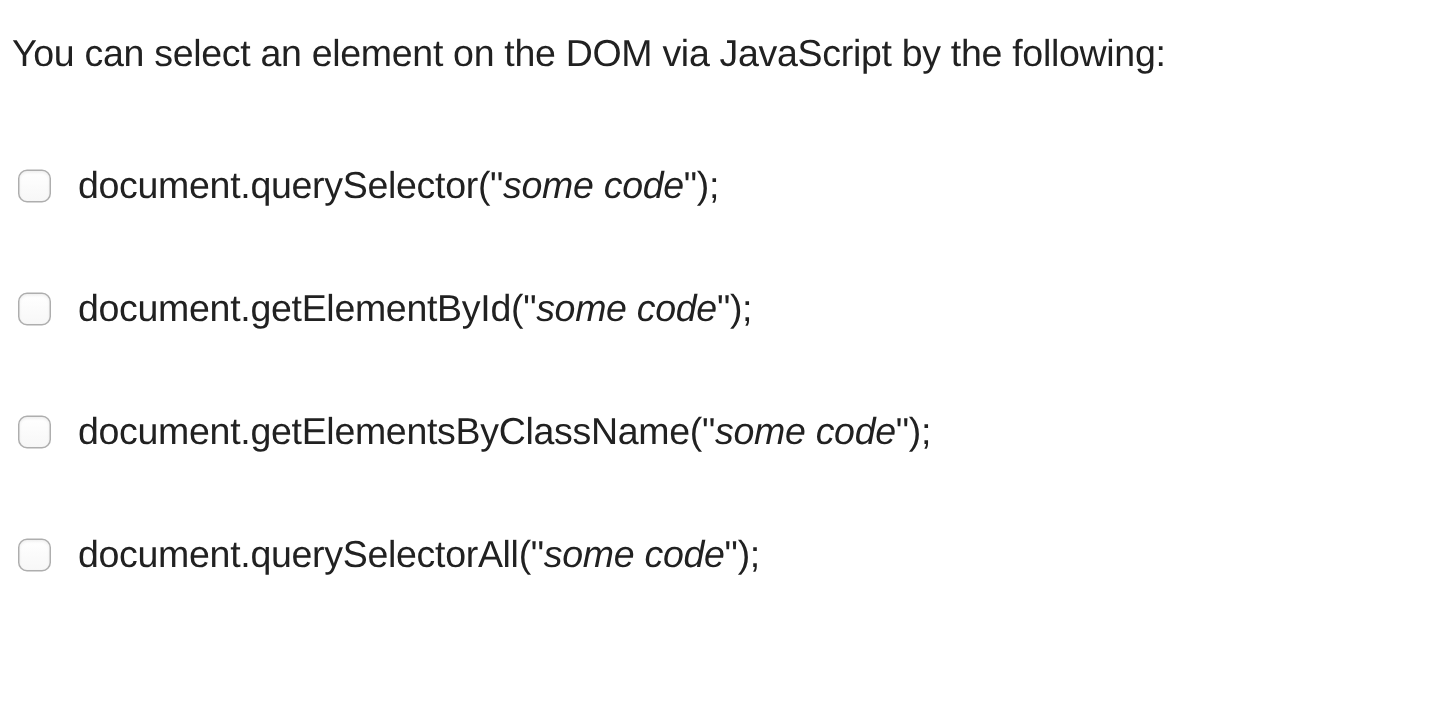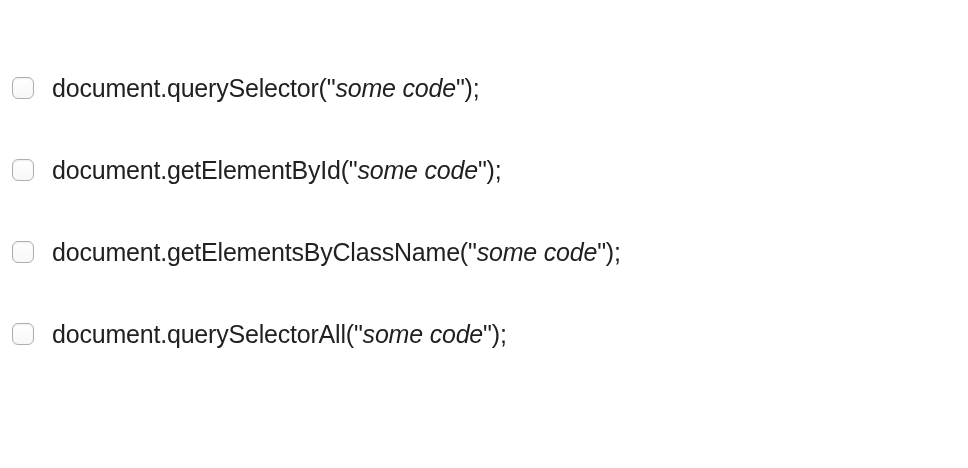--- a/index.html
+++ b/index.html
@@ -59,20 +59,21 @@
     white-space: nowrap;
   }
   .answer-label em {
   }
 </style>
 </head>
 <body>
 
 <div class="question-body">
 
+  <div class="question-text">You can select an element on the DOM via JavaScript by the following:</div>
 
   <div class="answer-options">
 
     <div class="answer-option">
       <input type="checkbox" class="answer-checkbox" style="">
       <label class="answer-label"><span>document.querySelector("</span><em>some code</em><span>");</span></label>
     </div>
 
     <div class="answer-option">
       <input type="checkbox" class="answer-checkbox" style="">

